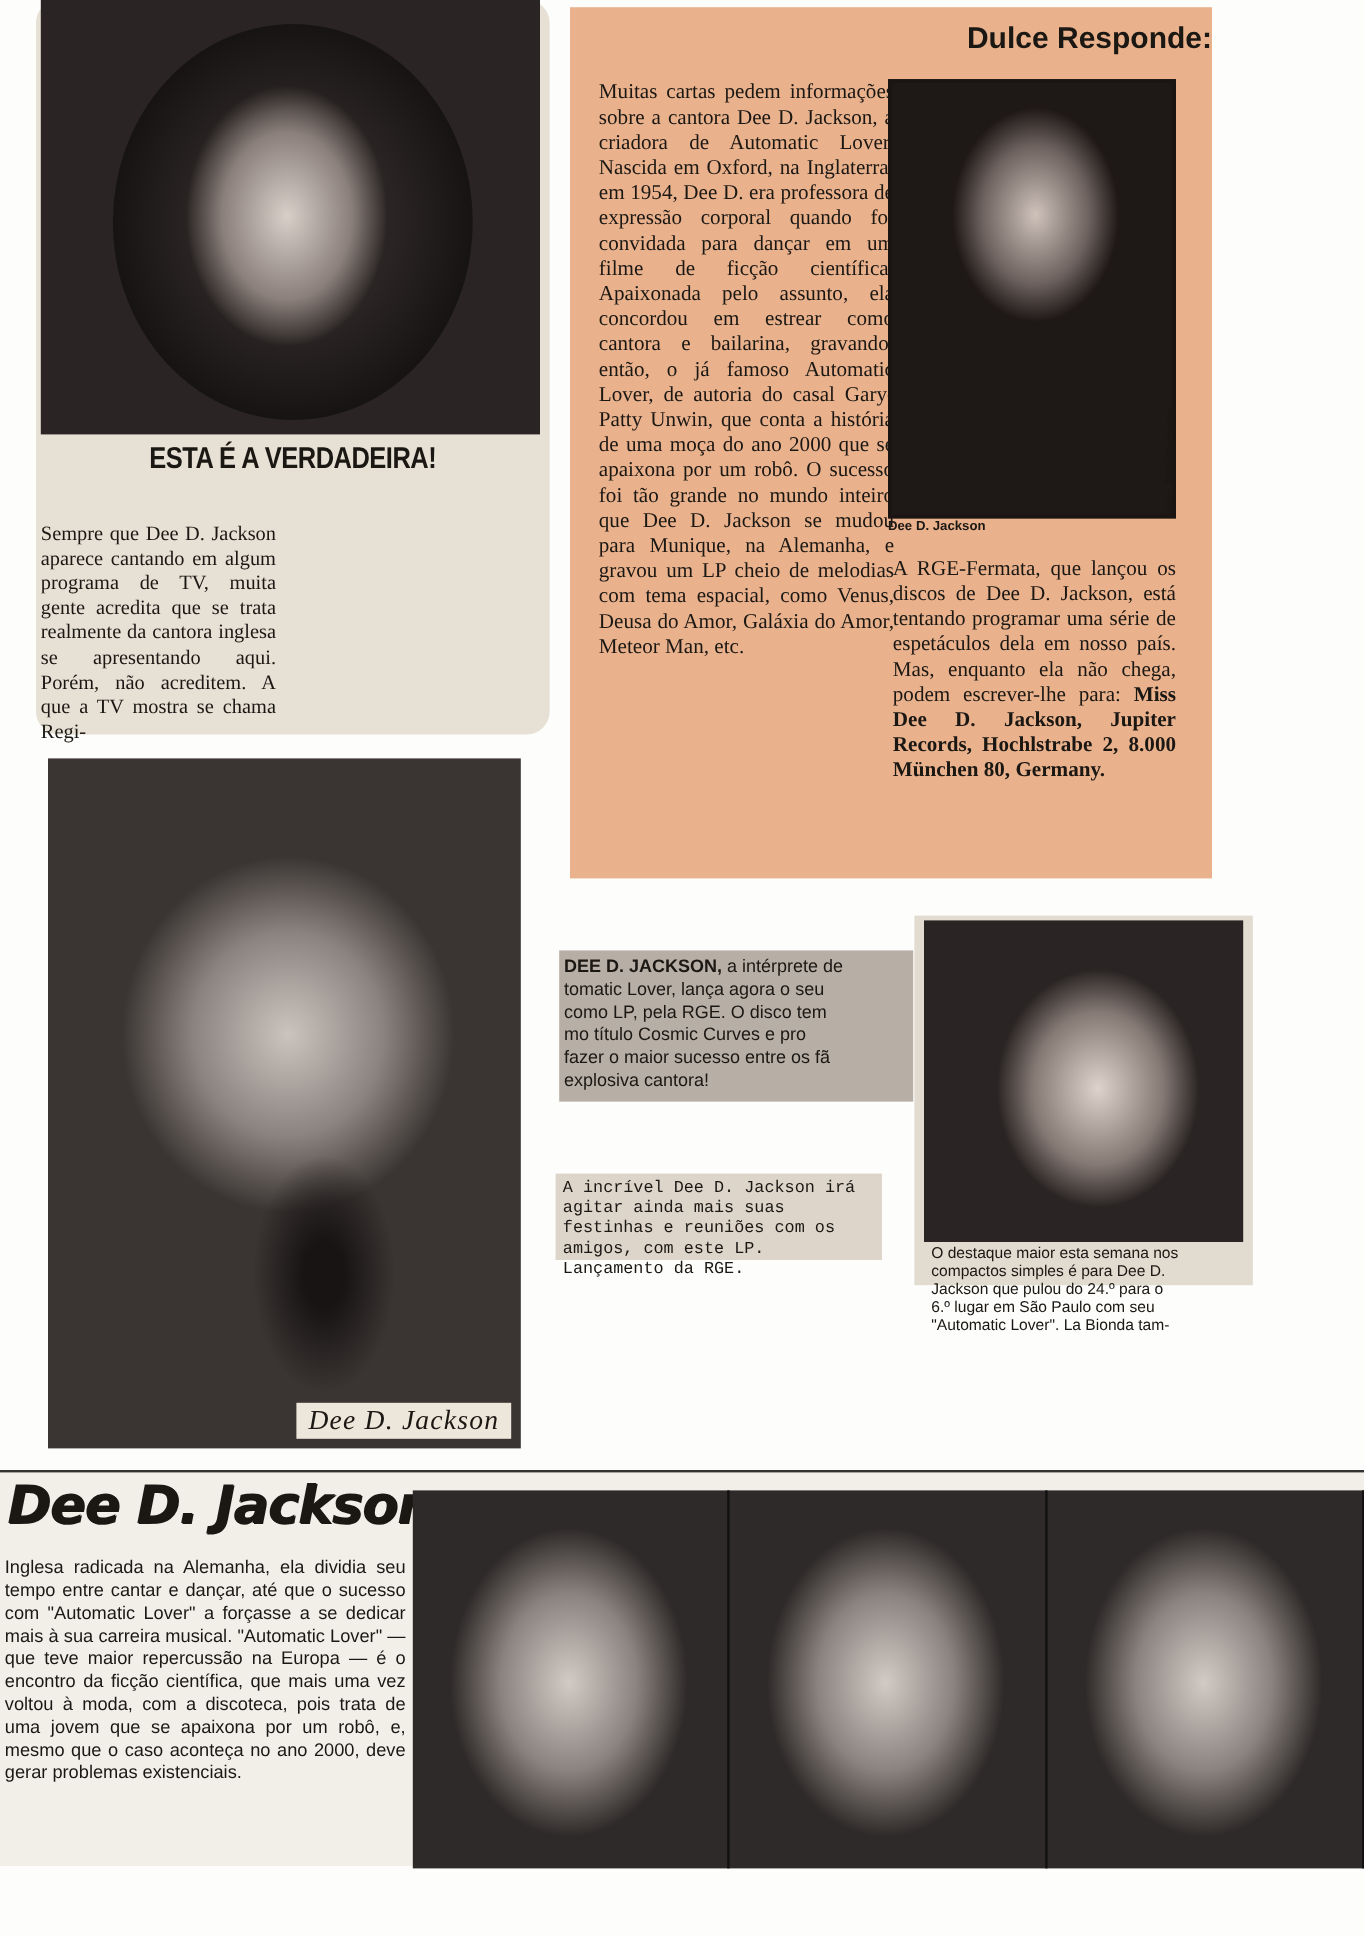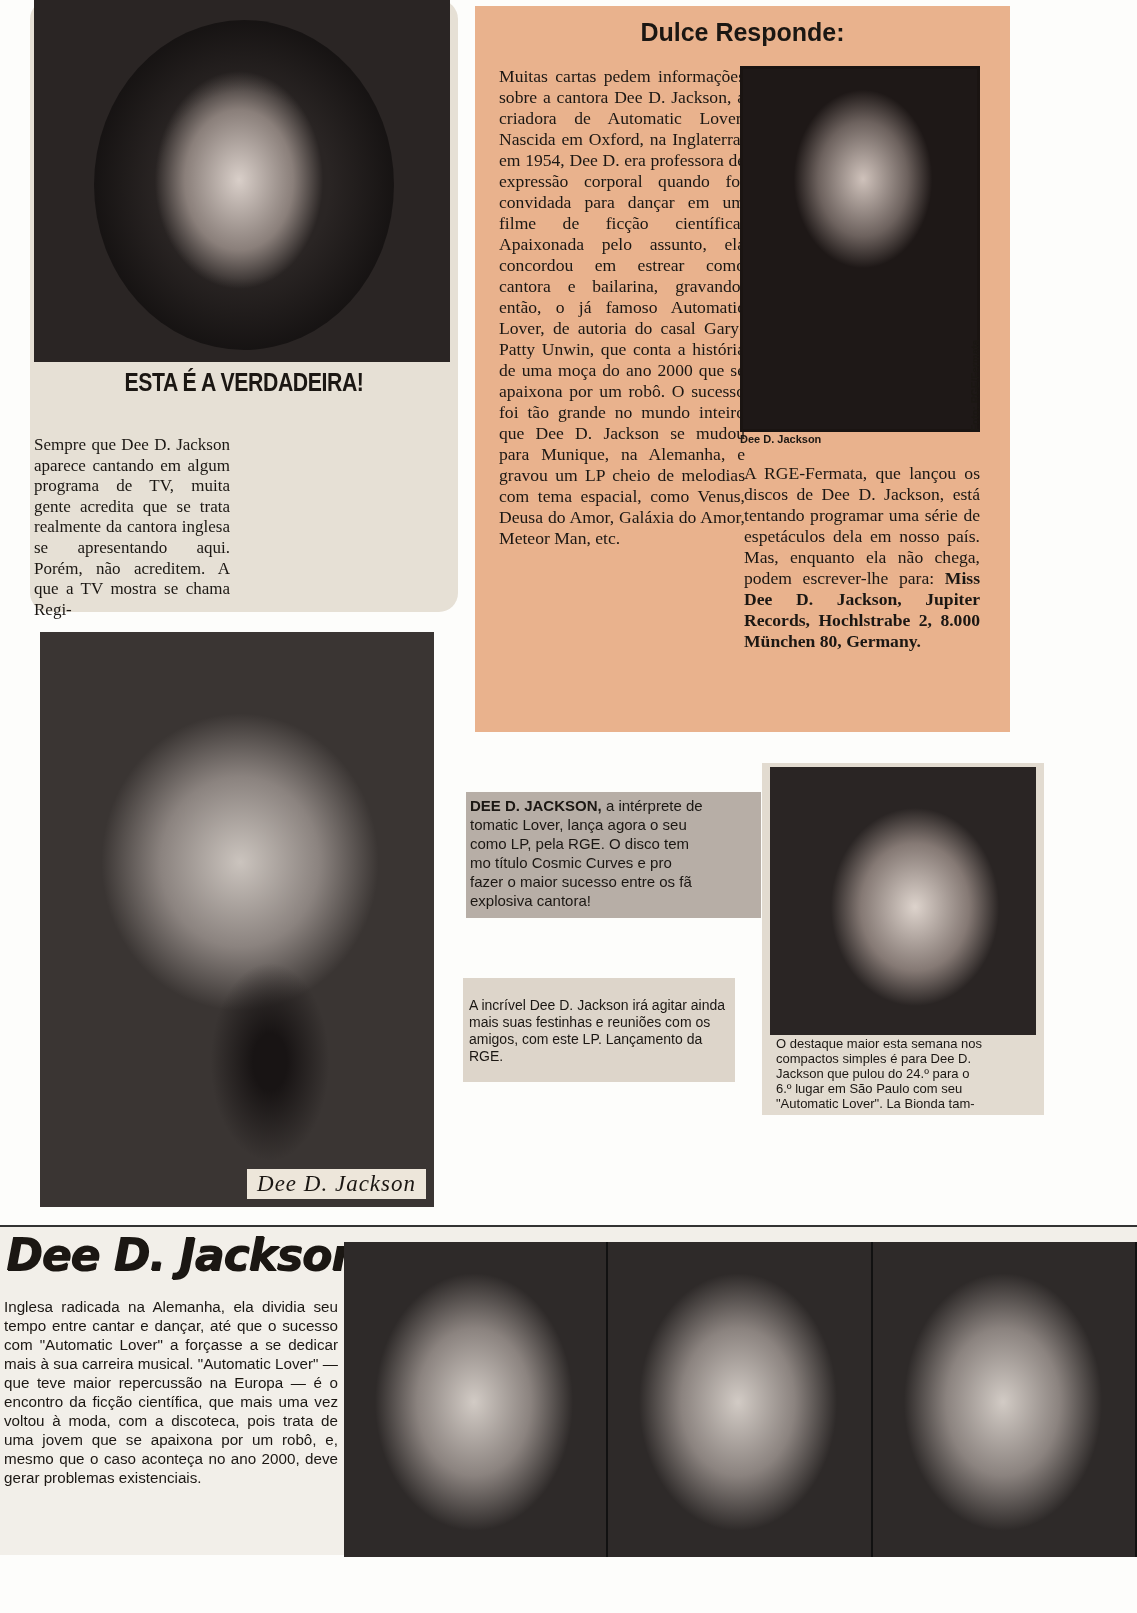--- a/index.html
+++ b/index.html
@@ -12,38 +12,38 @@
 
   
   #clip1 { left:30px; top:0; width:428px; height:612px; }
   #clip1 .photo { left:4px; top:0; width:416px; height:362px; }
   #clip1 .headline { left:0; top:368px; width:428px; text-align:center; font-family:"Liberation Sans", sans-serif; font-weight:bold; font-size:25px; letter-spacing:-0.5px; transform:scaleX(0.85); }
   #clip1 .c1 { left:4px; top:412px; width:196px; }
   #clip1 .c2 { left:212px; top:412px; width:208px; }
 
   
   #clip2 { left:475px; top:6px; width:535px; height:726px; background:#e9b28d; }
-  #clip2 .title { left:0; top:12px; width:535px; text-align:center; font-family:"Liberation Sans", sans-serif; font-weight:bold; font-size:25px; }
+  #clip2 .title { left:0; top:12px; width:535px; text-align:right; font-family:"Liberation Sans", sans-serif; font-weight:bold; font-size:25px; }
   #clip2 .body1 { left:24px; top:60px; width:246px; font-size:17.6px; line-height:21px; text-align:justify; }
   #clip2 .photo { left:265px; top:60px; width:240px; height:366px; border:3px solid #1a1412; background:#1e1817; }
   #clip2 .cap { left:265px; top:427px; font-family:"Liberation Sans", sans-serif; font-weight:bold; font-size:11px; }
   #clip2 .foto { left:495px; top:290px; font-family:"Liberation Sans", sans-serif; font-weight:bold; font-size:10px; transform:rotate(-90deg); transform-origin:left top; white-space:nowrap; }
   #clip2 .body2 { left:269px; top:457px; width:236px; font-size:17.6px; line-height:21px; text-align:justify; }
 
   
   #clip3 { left:40px; top:632px; width:394px; height:575px; }
   #clip3 .photo { left:0; top:0; width:394px; height:575px; background:#3a3533; }
   #clip3 .cap { right:8px; bottom:8px; background:#ede6da; padding:2px 10px; font-family:"Liberation Serif", serif; font-style:italic; font-size:23px; letter-spacing:1px; }
 
   
   #clip4 { left:466px; top:792px; width:295px; height:126px; background:#b7aea6; font-family:"Liberation Sans", sans-serif; font-size:15px; line-height:19px; padding:4px 0 0 4px; overflow:hidden; white-space:nowrap; }
-  #clip5 { left:463px; top:978px; width:272px; height:104px; background:#ddd5ca; font-family:Liberation Sans, sans-serif; font-size:14px; line-height:17px; padding:19px 6px; }
+  #clip5 { left:463px; top:978px; width:272px; height:72px; background:#ddd5ca; font-family:Liberation Mono, monospace; font-size:14px; line-height:17px; padding:4px 6px; }
 
   
-  #clip6 { left:762px; top:763px; width:282px; height:352px; background:#e2dbd0; }
+  #clip6 { left:762px; top:763px; width:282px; height:308px; background:#e2dbd0; }
   #clip6 .photo { left:8px; top:4px; width:266px; height:268px; }
   #clip6 .cap { left:14px; top:273px; width:262px; font-family:"Liberation Sans", sans-serif; font-size:13px; line-height:15px; overflow:hidden; white-space:nowrap; }
 
   
   #clip7 { left:0; top:1225px; width:1137px; height:330px; background:#f2efe9; border-top:2px solid #333; }
   #clip7 .hd { left:6px; top:2px; font-family:"DejaVu Sans", sans-serif; font-weight:bold; font-style:italic; font-size:44px; letter-spacing:-1px; color:#1b1713; text-shadow:1px 1px 0 #1b1713; }
   #clip7 .rule { left:0; top:28px; width:345px; height:2px; background:#1b1713; z-index:-1; }
   #clip7 .body { left:4px; top:70px; width:334px; font-family:"Liberation Sans", sans-serif; font-size:15.2px; line-height:19px; text-align:justify; }
   #clip7 .strip { left:344px; top:15px; width:793px; height:315px; background:#2e2a29; display:flex; }
   #clip7 .frame { flex:1; border-right:2px solid #111; position:relative; overflow:hidden; }

